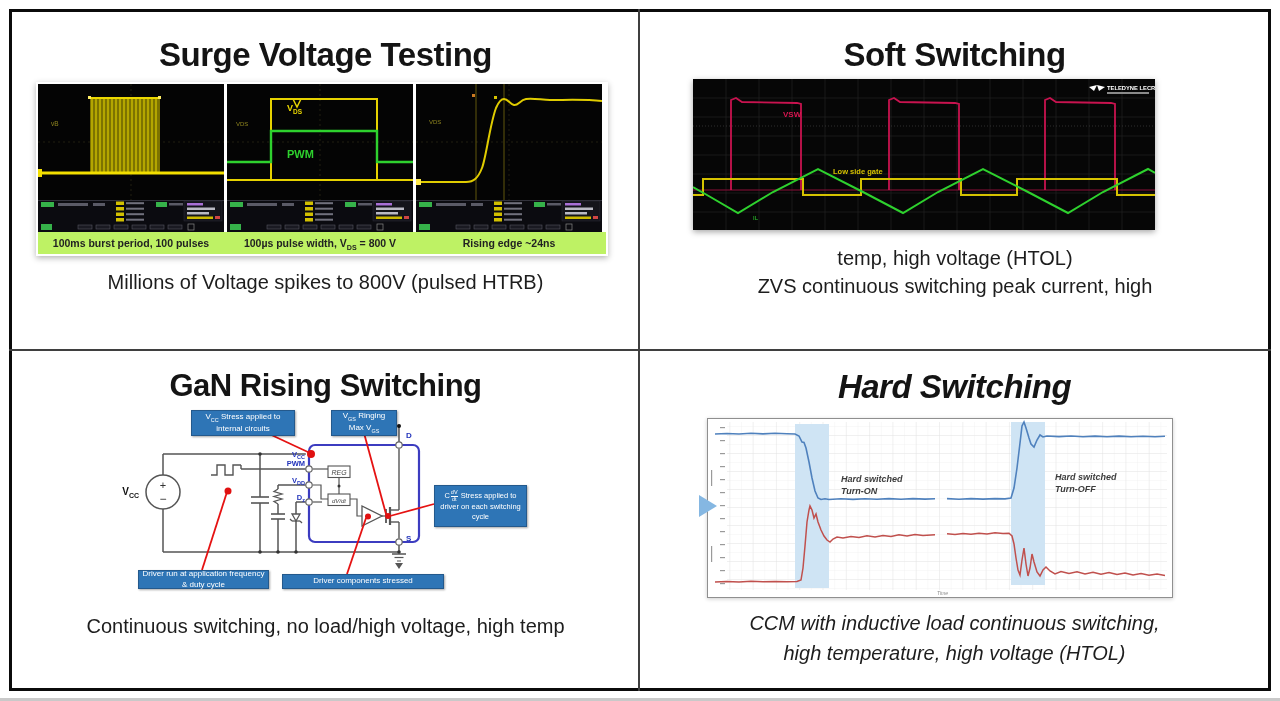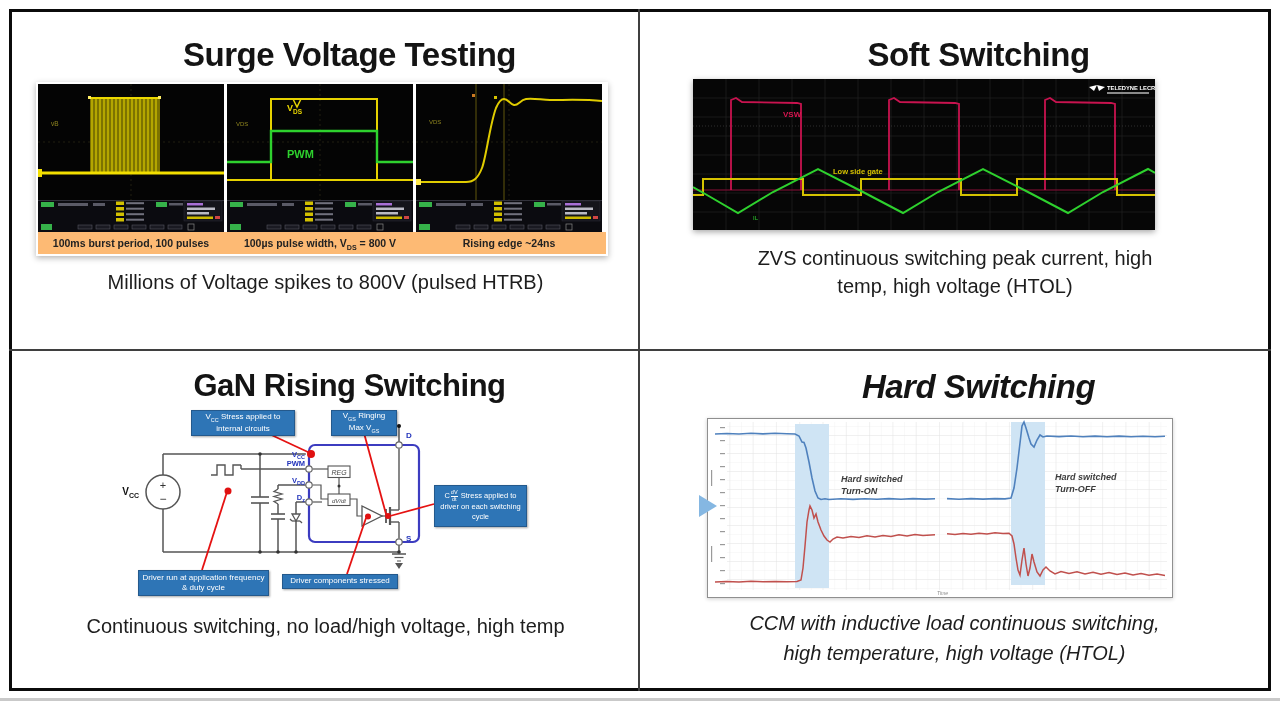--- a/index.html
+++ b/index.html
@@ -2,25 +2,25 @@
 <html><head>
 <meta charset="utf-8">
 <style>
   html,body{margin:0;padding:0;background:#fff;}
   #page{position:relative;width:1280px;height:701px;background:#fff;font-family:"Liberation Sans",sans-serif;overflow:hidden;}
   #frame{position:absolute;left:9px;top:9px;width:1262px;height:682px;border:3px solid #0b0b0b;box-sizing:border-box;}
   .divider-v{position:absolute;left:638px;top:9px;width:2px;height:682px;background:#3f3f3f;}
   .divider-h{position:absolute;left:9px;top:349px;width:1262px;height:2px;background:#3f3f3f;}
   .bottom-strip{position:absolute;left:0;top:698px;width:1280px;height:3px;background:#c9c9c9;}
   .q{position:absolute;width:627px;height:338px;}
-  .title{position:absolute;left:0;width:100%;text-align:center;font-weight:700;font-size:33px;letter-spacing:-0.5px;color:#141414;padding-left:24px;}
+  .title{position:absolute;left:0;width:100%;text-align:center;font-weight:700;font-size:33px;letter-spacing:-0.5px;color:#141414;}
   .cap{position:absolute;width:100%;text-align:center;font-size:20px;color:#1d1d1d;line-height:28px;}
   .scoperow{position:absolute;left:24px;top:70px;width:568px;background:#fff;padding:2px;box-shadow:0 2px 6px rgba(0,0,0,.3);}
   .scopes{display:flex;gap:3px;}
-  .strip{display:flex;gap:3px;background:#fdba74;}
+  .strip{display:flex;gap:3px;background:#bef264;}
   .strip div{width:186px;text-align:center;font-size:10.5px;font-weight:700;color:#222;padding-top:5px;height:17px;}
   .sb{vertical-align:sub;font-size:68%;}
   .callout{position:absolute;background:#2E75B6;border:1px solid #24598c;color:#fff;font-size:8px;line-height:1.3;text-align:center;display:flex;align-items:center;justify-content:center;padding:1px 3px;box-sizing:border-box;box-shadow:1px 1px 2px rgba(0,0,0,.35);}
   .frac{display:inline-flex;flex-direction:column;font-size:5.5px;line-height:1;vertical-align:middle;margin:0 1px;}
   .frac .bar{border-top:1px solid #fff;height:0;}
   .scopebox{box-shadow:0 2px 6px rgba(0,0,0,.35);}
   .arrow-right{width:0;height:0;border-top:11px solid transparent;border-bottom:11px solid transparent;border-left:18px solid #85b7e2;}
 </style>
 </head>
 <body>
@@ -171,22 +171,22 @@
       <text x="60" y="141" font-size="6" fill="#2ed12e">IL</text>
       <g>
         <polygon points="396,8 404,6 401,12" fill="#fff"></polygon>
         <polygon points="404,6 412,8 406,12" fill="#fff"></polygon>
         <text x="414" y="11" font-size="5.8" font-weight="bold" fill="#fff">TELEDYNE LECROY</text>
         <rect x="414" y="13" width="42" height="2" fill="#8a8a8a"></rect>
       </g>
     </svg>
 
     <div class="cap" style="top:232px;left:34px;width:560px;">
+      <div>temp, high voltage (HTOL)</div>
       <div>ZVS continuous switching peak current, high</div>
-      <div>temp, high voltage (HTOL)</div>
     </div>
   </div>
 
   <div class="q" style="left:12px;top:352px;">
     <div class="title" style="top:16px;font-size:31px;">GaN Rising Switching</div>
 
     <div style="position:absolute;left:75px;top:50px;width:450px;height:215px;">
       <svg width="450" height="215" viewBox="0 0 450 215" style="position:absolute;left:0;top:0;">
 
         <g stroke="#555" stroke-width="1.5" fill="none">
@@ -314,24 +314,24 @@
             <span style="display:block;"><span>Max V</span><span class="sb">GS</span></span>
           </span>
       </div>
       <div class="callout" style="left:347px;top:83px;width:93px;height:42px;font-size:7.5px;">
         <span><span>C</span><span class="frac">
               <span>dV</span>
               <span class="bar"></span>
               <span>dt</span>
             </span><span> Stress applied to driver on each switching cycle</span></span>
       </div>
-      <div class="callout" style="left:51px;top:168px;width:131px;height:26px;">
+      <div class="callout" style="left:51px;top:168px;width:131px;height:19px;">
         <span>Driver run at application frequency &amp; duty cycle</span>
       </div>
-      <div class="callout" style="left:195px;top:172px;width:116px;height:15px;">
+      <div class="callout" style="left:195px;top:172px;width:162px;height:15px;">
         <span>Driver components stressed</span>
       </div>
     </div>
 
     <div class="cap" style="top:260px;line-height:28px;">
       <div>Continuous switching, no load/high voltage, high temp</div>
     </div>
   </div>
 
   <div class="q" style="left:641px;top:352px;font-style:italic;">

